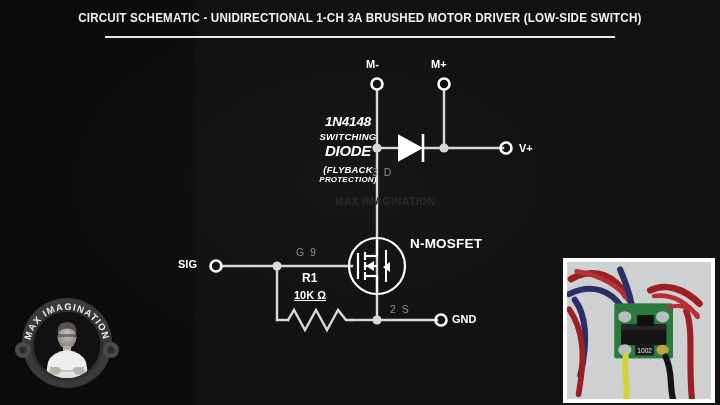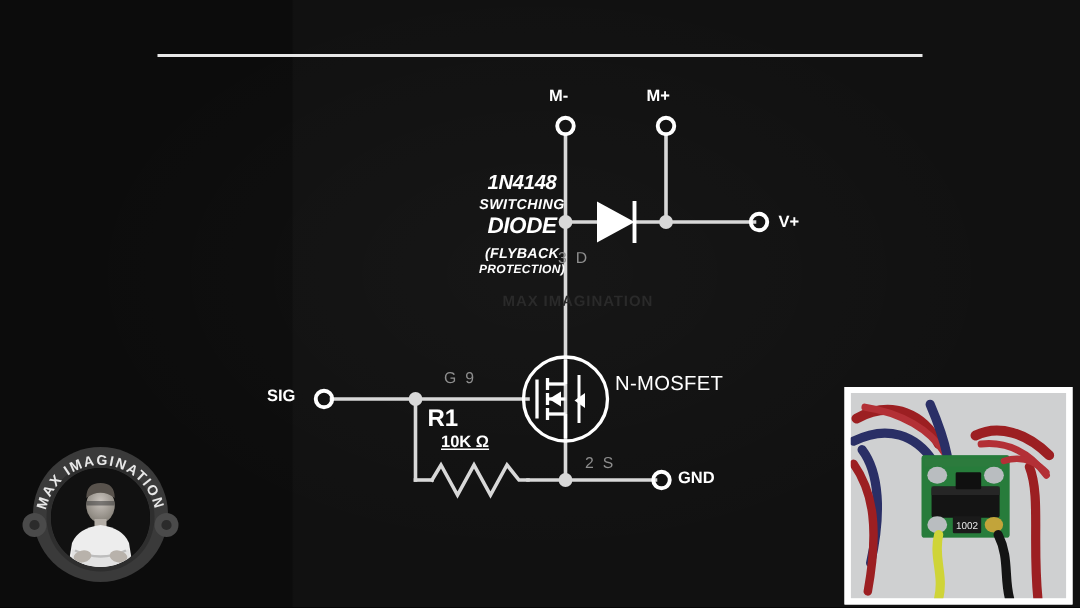--- a/index.html
+++ b/index.html
@@ -37,24 +37,24 @@
     font-family:"Liberation Sans Narrow","Liberation Sans",sans-serif;}
   .d-part{font-size:13.5px;letter-spacing:-.2px;}
   .d-sub1{font-size:9.5px;letter-spacing:.3px;margin-top:1px;}
   .d-main{font-size:15px;letter-spacing:-.3px;margin-top:0px;}
   .d-sub2{font-size:9.5px;letter-spacing:.2px;margin-top:4px;}
   .d-sub3{font-size:8px;letter-spacing:.2px;}
 
   #mosfet-block{position:absolute;left:410px;top:228px;}
   #mos-part{color:#fff;font-size:20px;font-weight:bold;letter-spacing:-.3px;
     font-family:"Liberation Sans Narrow","Liberation Sans",sans-serif;}
-  #mos-type{color:#fff;font-size:13.5px;font-weight:normal;letter-spacing:.2px;margin-top:20px;
-    font-family:"Liberation Sans Narrow","Liberation Sans",sans-serif;}
-
-  #res-ref{position:absolute;left:285px;top:271px;color:#fff;font-size:16px;font-weight:bold;}
+  #mos-type{color:#fff;font-size:13.5px;font-weight:bold;letter-spacing:.2px;margin-top:8px;
+    font-family:"Liberation Sans Narrow","Liberation Sans",sans-serif;}
+
+  #res-ref{position:absolute;left:302px;top:271px;color:#fff;font-size:12px;font-weight:bold;}
   #res-val{position:absolute;left:294px;top:289px;color:#fff;font-size:11px;font-weight:bold;text-decoration:underline;}
   #res-note{position:absolute;left:277px;top:341px;}
   #res-note div{color:#fff;font-weight:bold;line-height:1.2;
     font-family:"Liberation Sans Narrow","Liberation Sans",sans-serif;}
   #res-note .n1{font-size:11.5px;letter-spacing:.2px;}
   #res-note .n2{font-size:14px;letter-spacing:-.1px;}
 
   #pin-g{left:296px;top:246px;}
   #pin-d{left:372px;top:166px;}
   #pin-s{left:390px;top:303px;}
@@ -73,20 +73,23 @@
   #photo-svg{display:block;width:100%;height:100%;}
 </style>
 </head>
 <body>
 
 <div id="stage">
 
   <div id="bg-seam"></div>
   <div id="bg-vig"></div>
 
+  <div id="title-bar">
+    <span id="title-text">CIRCUIT SCHEMATIC - UNIDIRECTIONAL 1-CH 3A BRUSHED MOTOR DRIVER (LOW-SIDE SWITCH)</span>
+  </div>
   <div id="title-rule"></div>
 
   <svg id="schematic" viewBox="0 0 720 405">
     <g stroke="#d8d8d8" stroke-width="2.4" fill="none" stroke-linecap="square">
 
       <line x1="377" y1="90" x2="377" y2="148"></line>
 
       <line x1="377" y1="148" x2="377" y2="320"></line>
 
       <line x1="444" y1="90" x2="444" y2="148"></line>

